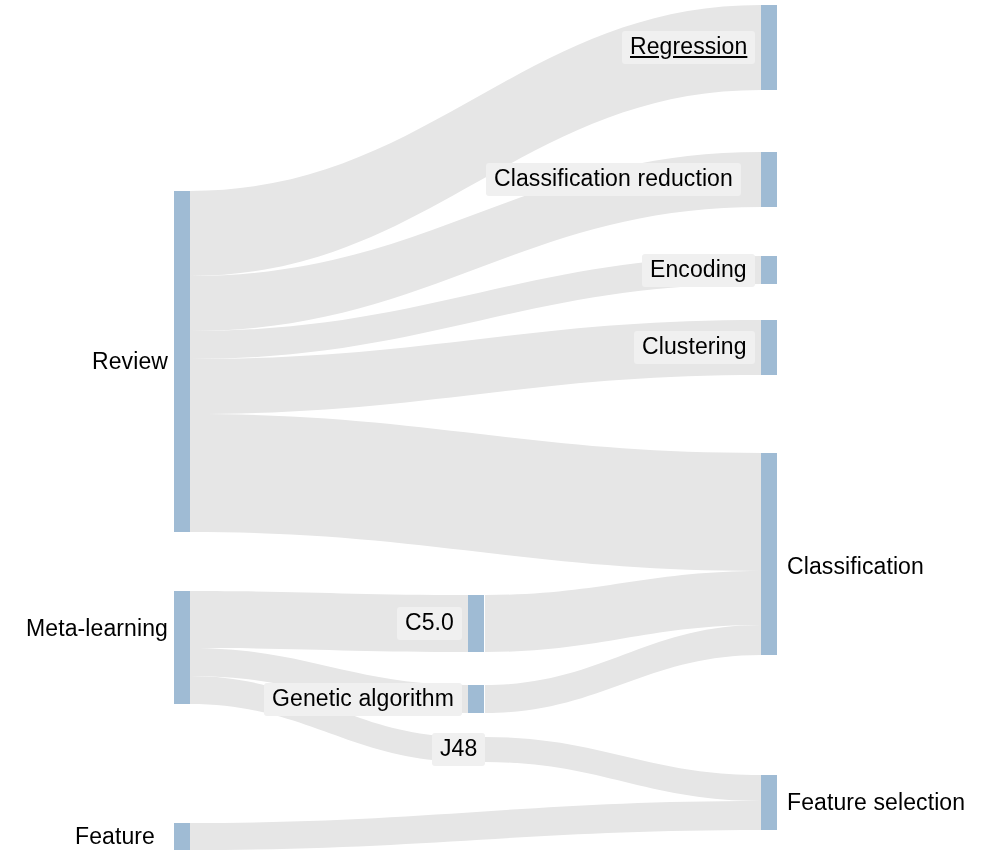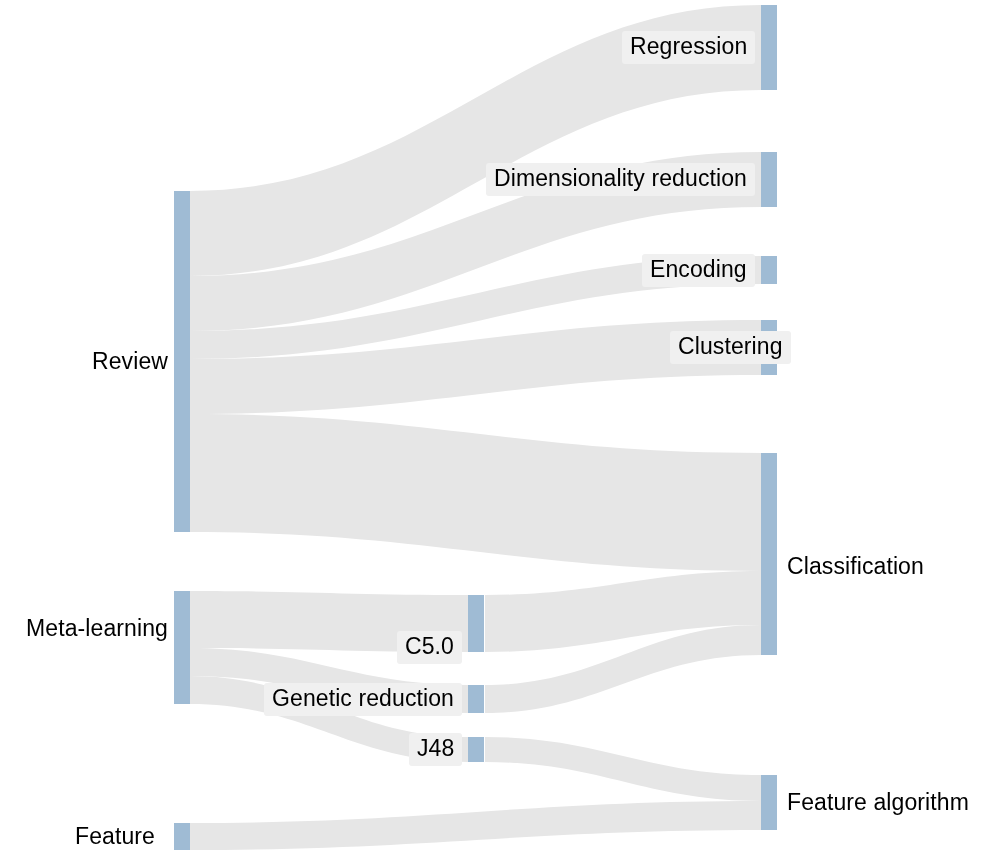--- a/index.html
+++ b/index.html
@@ -47,24 +47,24 @@
         <rect x="761" y="320" width="16" height="55" class="node-rect" fill="#9fbbd4"></rect>
         <rect x="761" y="453" width="16" height="202" class="node-rect" fill="#9fbbd4"></rect>
         <rect x="761" y="775" width="16" height="55" class="node-rect" fill="#9fbbd4"></rect>
       </g>
   </svg>
 
   <div id="labels-layer">
       <div class="lbl bare" style="visibility: visible; top: 350px; left: 92px;">Review</div>
       <div class="lbl bare" style="visibility: visible; top: 617px; left: 26px;">Meta-learning</div>
       <div class="lbl bare" style="visibility: visible; top: 825px; left: 75px;">Feature</div>
-      <div class="lbl inside" style="visibility: visible; top: 607px; left: 397px; margin-top: 24px;">C5.0</div>
-      <div class="lbl inside" style="visibility: visible; top: 683px; left: 264px;">Genetic reduction</div>
-      <div class="lbl inside" style="visibility: visible; top: 733px; left: 409px;">J48</div>
-      <div class="lbl inside" style="visibility: visible; top: 31px; left: 622px;">Regression</div>
-      <div class="lbl inside" style="visibility: visible; top: 163px; left: 486px;">Dimensionality reduction</div>
+      <div class="lbl inside" style="visibility: visible; top: 607px; left: 397px;">C5.0</div>
+      <div class="lbl inside" style="visibility: visible; top: 683px; left: 264px;">Genetic algorithm</div>
+      <div class="lbl inside" style="visibility: visible; top: 733px; left: 432px;">J48</div>
+      <div class="lbl inside" style="visibility: visible; top: 31px; left: 622px; text-decoration: underline;">Regression</div>
+      <div class="lbl inside" style="visibility: visible; top: 163px; left: 486px;">Classification reduction</div>
       <div class="lbl inside" style="visibility: visible; top: 254px; left: 642px;">Encoding</div>
-      <div class="lbl inside" style="visibility: visible; top: 331px; left: 634px; margin-left: 36px;">Clustering</div>
+      <div class="lbl inside" style="visibility: visible; top: 331px; left: 634px;">Clustering</div>
       <div class="lbl bare" style="visibility: visible; top: 555px; left: 787px;">Classification</div>
-      <div class="lbl bare" style="visibility: visible; top: 791px; left: 787px;">Feature algorithm</div>
+      <div class="lbl bare" style="visibility: visible; top: 791px; left: 787px;">Feature selection</div>
     </div>
 
 </div>
 
 </body></html>

